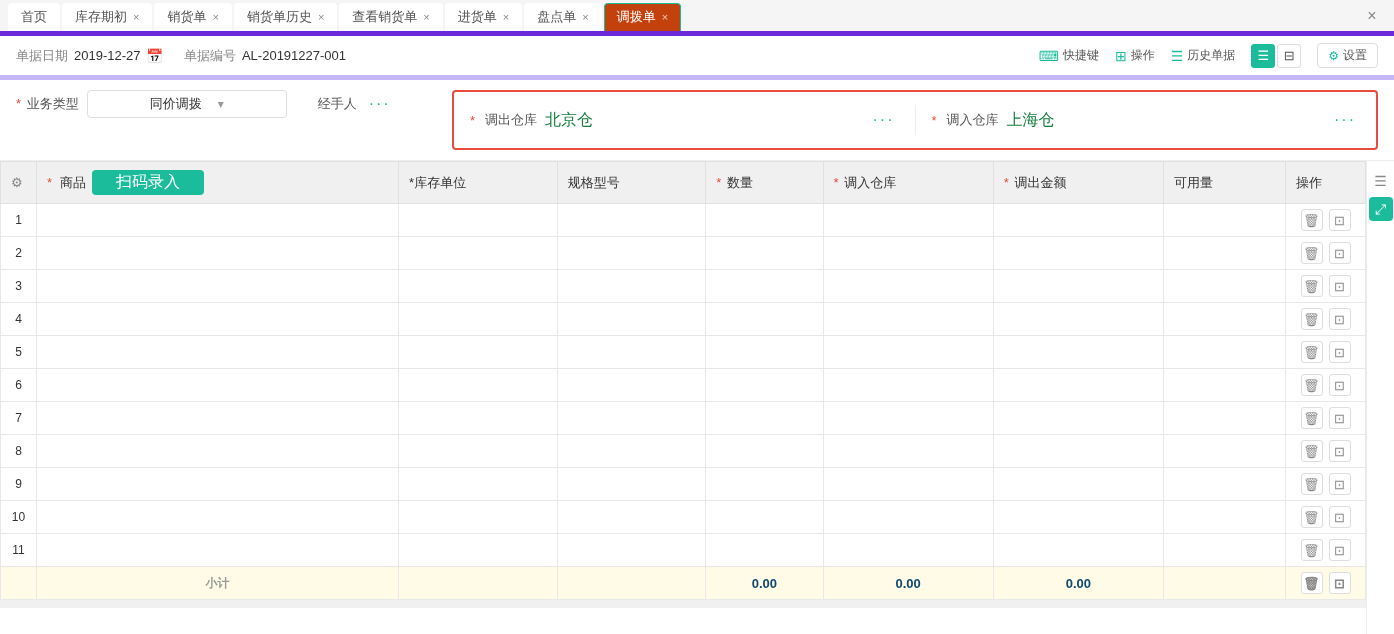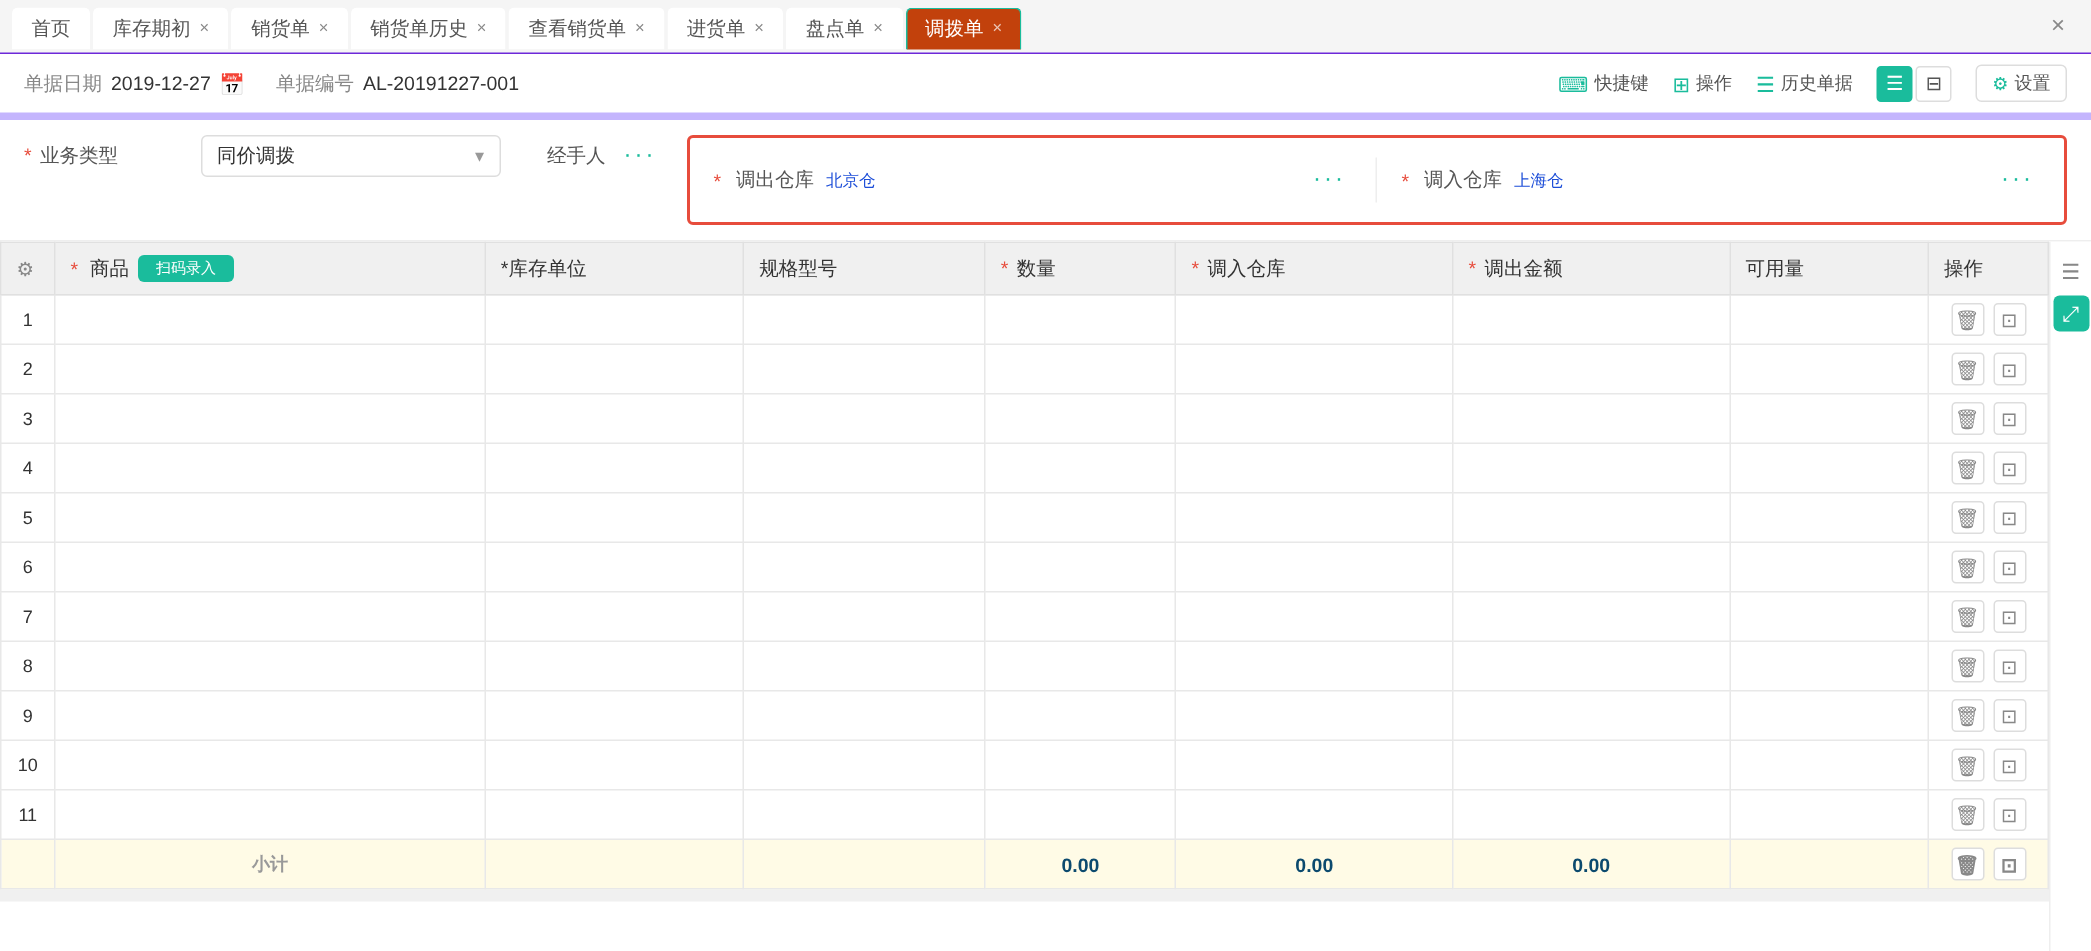--- a/index.html
+++ b/index.html
@@ -1,20 +1,20 @@
 <!DOCTYPE html>
 <html><head>
   <meta charset="utf-8">
   <style>
     * { box-sizing: border-box; margin: 0; padding: 0; }
     body { font-family: "Microsoft YaHei", "PingFang SC", Arial, sans-serif; font-size: 13px; background: #fff; color: #333; overflow: hidden; }
 
     
     .tab-bar {
-      display: flex; align-items: center; background: #f5f5f5; border-bottom: 1px solid #6d28d9;
+      display: flex; align-items: center; background: #f5f5f5; border-bottom: 5px solid #6d28d9;
       height: 36px; padding: 0 8px; gap: 2px;
     }
     .tab {
       display: flex; align-items: center; padding: 0 12px; height: 28px; border-radius: 4px 4px 0 0;
       cursor: pointer; font-size: 13px; white-space: nowrap; border: 1px solid transparent;
       background: #fff; border-bottom: none; position: relative; top: 1px; color: #555;
       data-interactable: true;
     }
     .tab.active {
       background: #c2410c; color: #fff; border-color: #1abc9c;
@@ -63,58 +63,57 @@
       display: flex; align-items: flex-start; padding: 10px 16px; gap: 16px;
       border-bottom: 1px solid #eee;
     }
     .form-left { display: flex; flex-direction: row; gap: 10px; min-width: 420px; }
     .form-row { display: flex; align-items: center; gap: 8px; }
     .form-label { color: #555; white-space: nowrap; min-width: 60px; text-align: right; }
     .required { color: #e74c3c; margin-right: 2px; }
     .form-select {
       display: flex; align-items: center; gap: 16px; border: 1px solid #ddd; border-radius: 4px;
       padding: 4px 10px; min-width: 200px; cursor: pointer; background: #fff;
-      justify-content: space-between;
-      margin-left: 47px;
+      justify-content: center;
     }
     .form-select .chevron { color: #999; font-size: 12px; }
     .form-input-plain {
       border: none; border-bottom: 1px dashed transparent; padding: 4px; color: #555; min-width: 80px; cursor: text;
     }
     .ellipsis-btn { color: #1abc9c; cursor: pointer; font-size: 16px; letter-spacing: 2px; padding: 0 4px; }
 
     
     .red-box {
       flex: 1; border: 2px solid #e74c3c; border-radius: 4px; padding: 10px 16px;
       display: flex; align-items: center; gap: 0; min-height: 60px;
     }
     .warehouse-section {
       display: flex; align-items: center; gap: 8px; flex: 1;
     }
     .warehouse-divider { width: 1px; height: 30px; background: #eee; margin: 0 16px; }
     .warehouse-label { color: #555; white-space: nowrap; }
-    .warehouse-value { color: #1d4ed8; font-size: 11px; }
+    .warehouse-value { color: #15803d; font-size: 16px; }
     .data-table { width: 100%; border-collapse: collapse; font-size: 13px; }
     .data-table thead tr { background: #f0f0f0; }
     .data-table th {
       padding: 8px 10px; text-align: left; border: 1px solid #e0e0e0; font-weight: normal;
       white-space: nowrap; color: #333;
     }
     .data-table th .required { color: #e74c3c; }
     .data-table td {
       padding: 0; height: 32px; border: 1px solid #e8e8e8; text-align: center; color: #333;
     }
     .row-num { color: #999; font-size: 12px; width: 36px; text-align: center; }
     .subtotal-row td { background: #fffbe6; font-weight: bold; }
     .subtotal-row .sub-val { color: #0c4a6e; }
     .action-cell { display: flex; align-items: center; justify-content: center; gap: 6px; height: 32px; }
     .icon-btn { width: 22px; height: 22px; display: flex; align-items: center; justify-content: center; cursor: pointer; border: 1px solid #ddd; border-radius: 3px; color: #888; font-size: 13px; background: #fff; }
     .scan-btn {
-      background: #1abc9c; color: #fff; border-radius: 4px; padding: 2px 12px;
-      font-size: 10px; cursor: pointer; white-space: nowrap;
+      background: #1abc9c; color: #fff; border-radius: 4px; padding: 2px 24px;
+      font-size: 16px; cursor: pointer; white-space: nowrap;
     }
     .th-gear { width: 36px; text-align: center; }
     .gear-icon-th { color: #888; cursor: pointer; }
 
     
     .right-sidebar {
       width: 28px; display: flex; flex-direction: column; align-items: center;
       border-left: 1px solid #eee; padding-top: 8px; gap: 4px; background: #fff;
     }
     .sidebar-icon {

